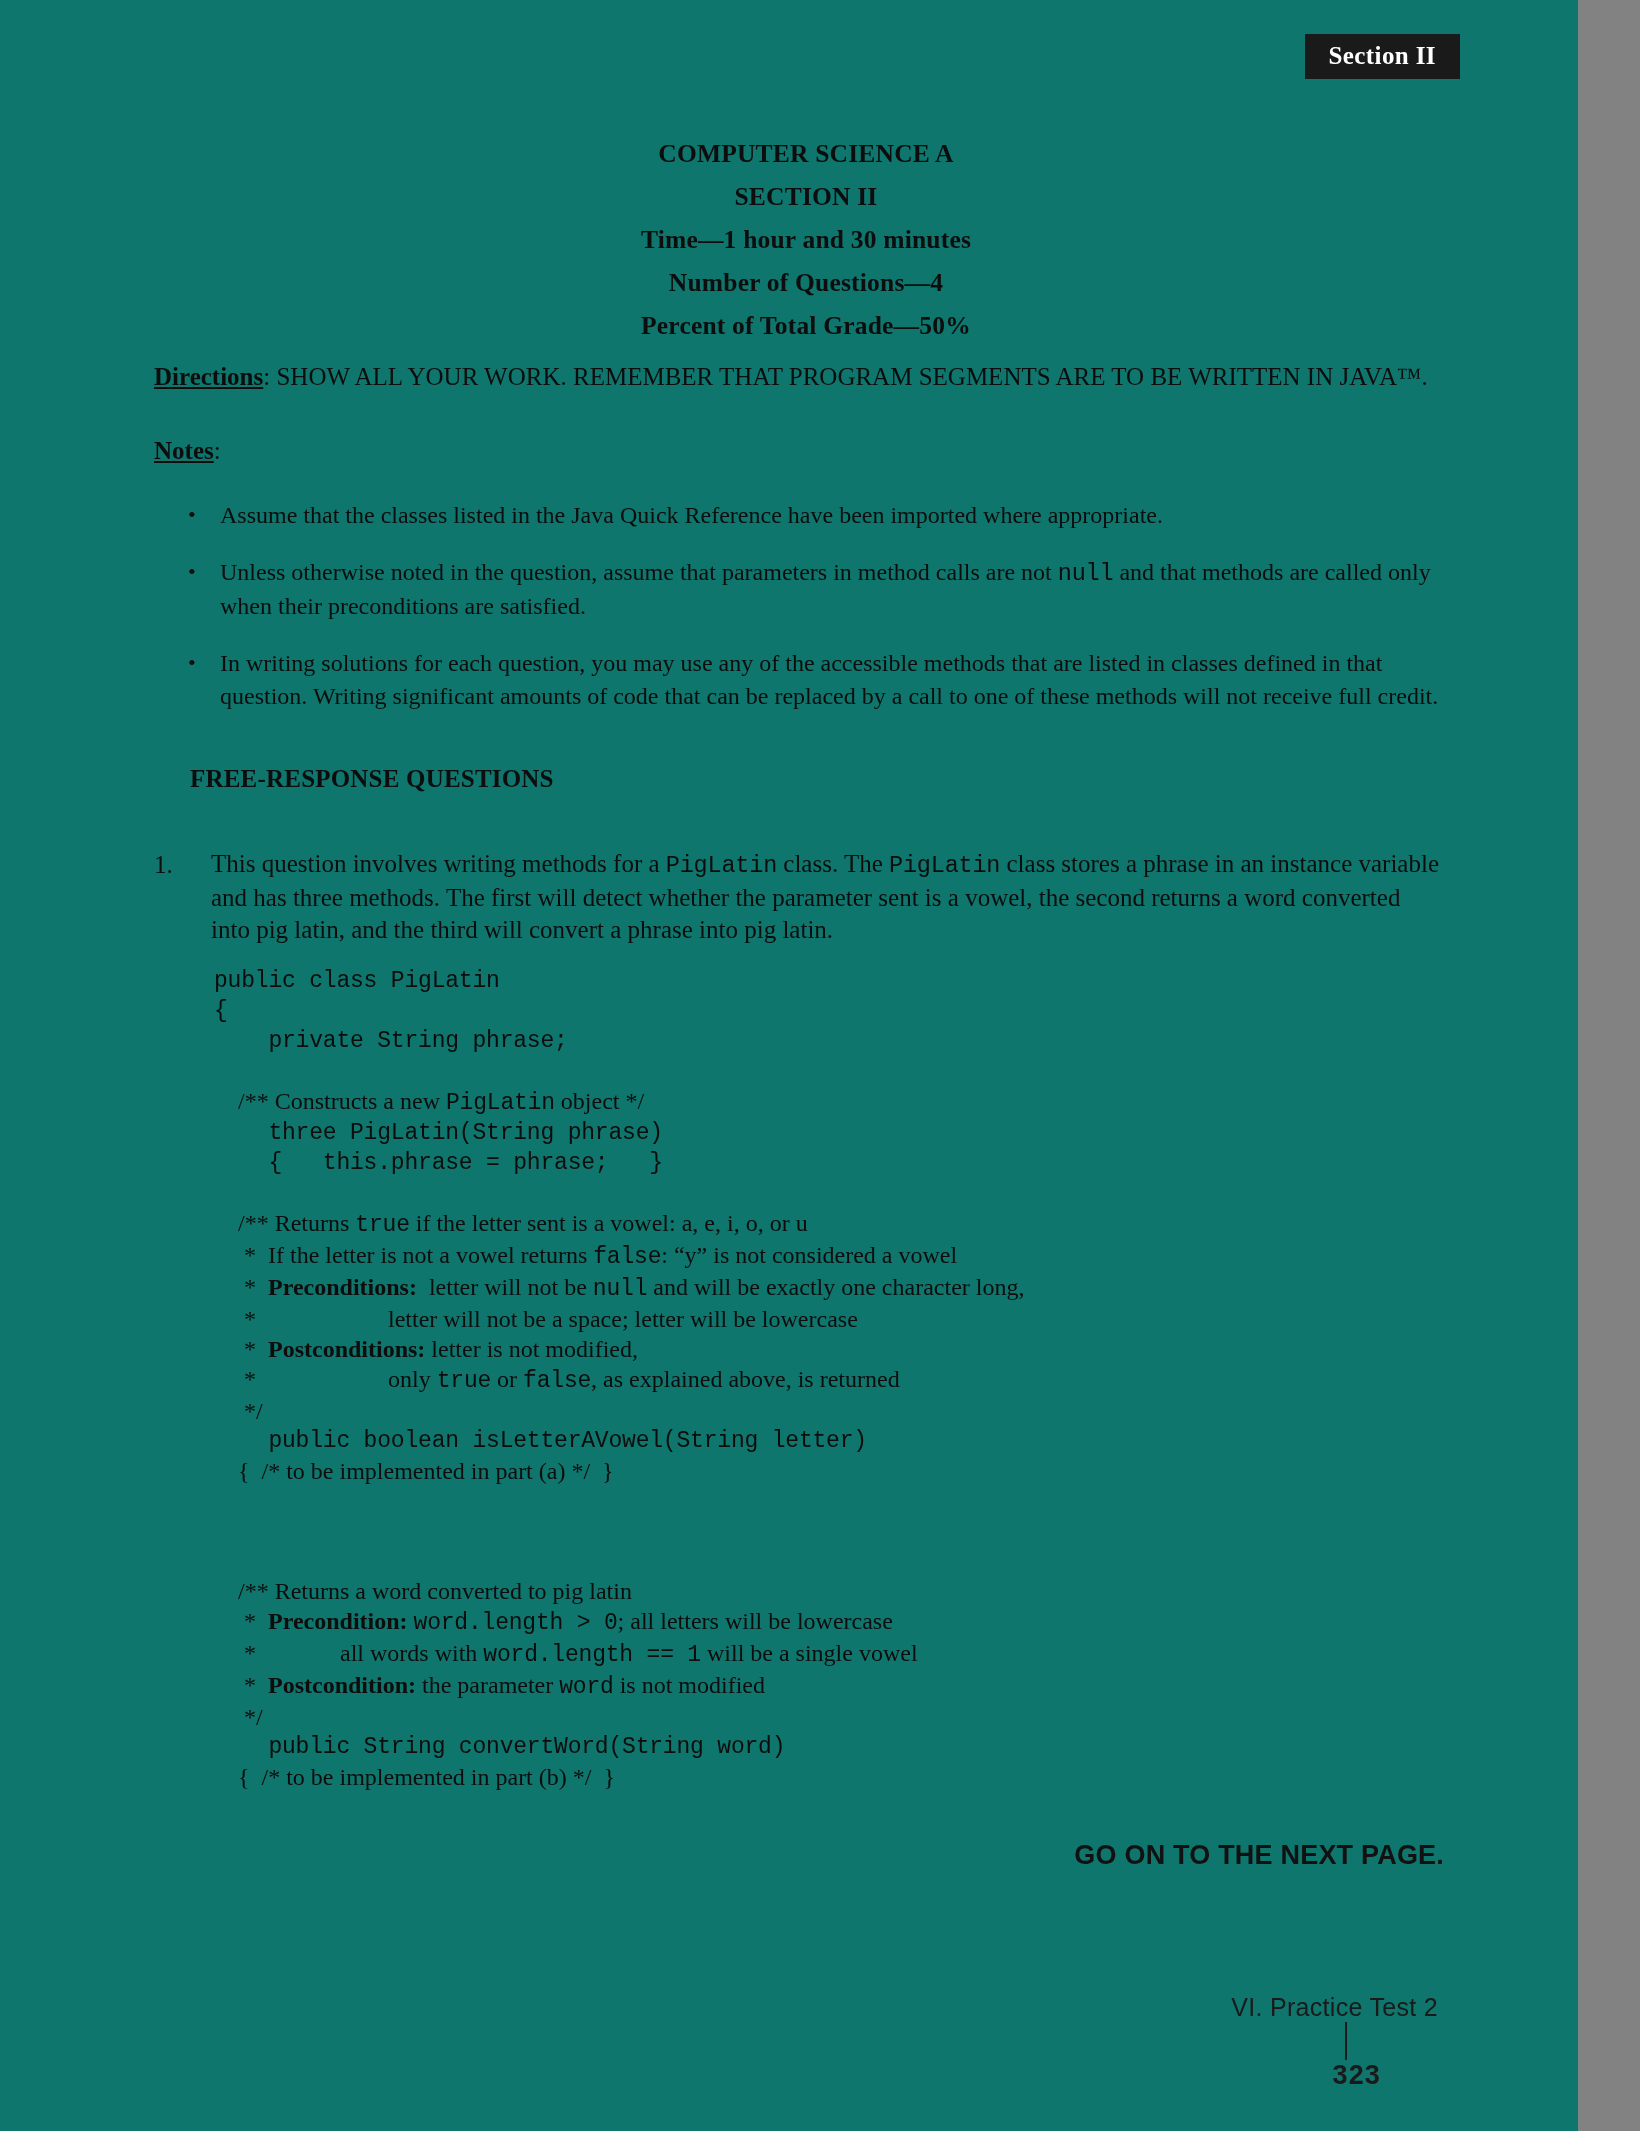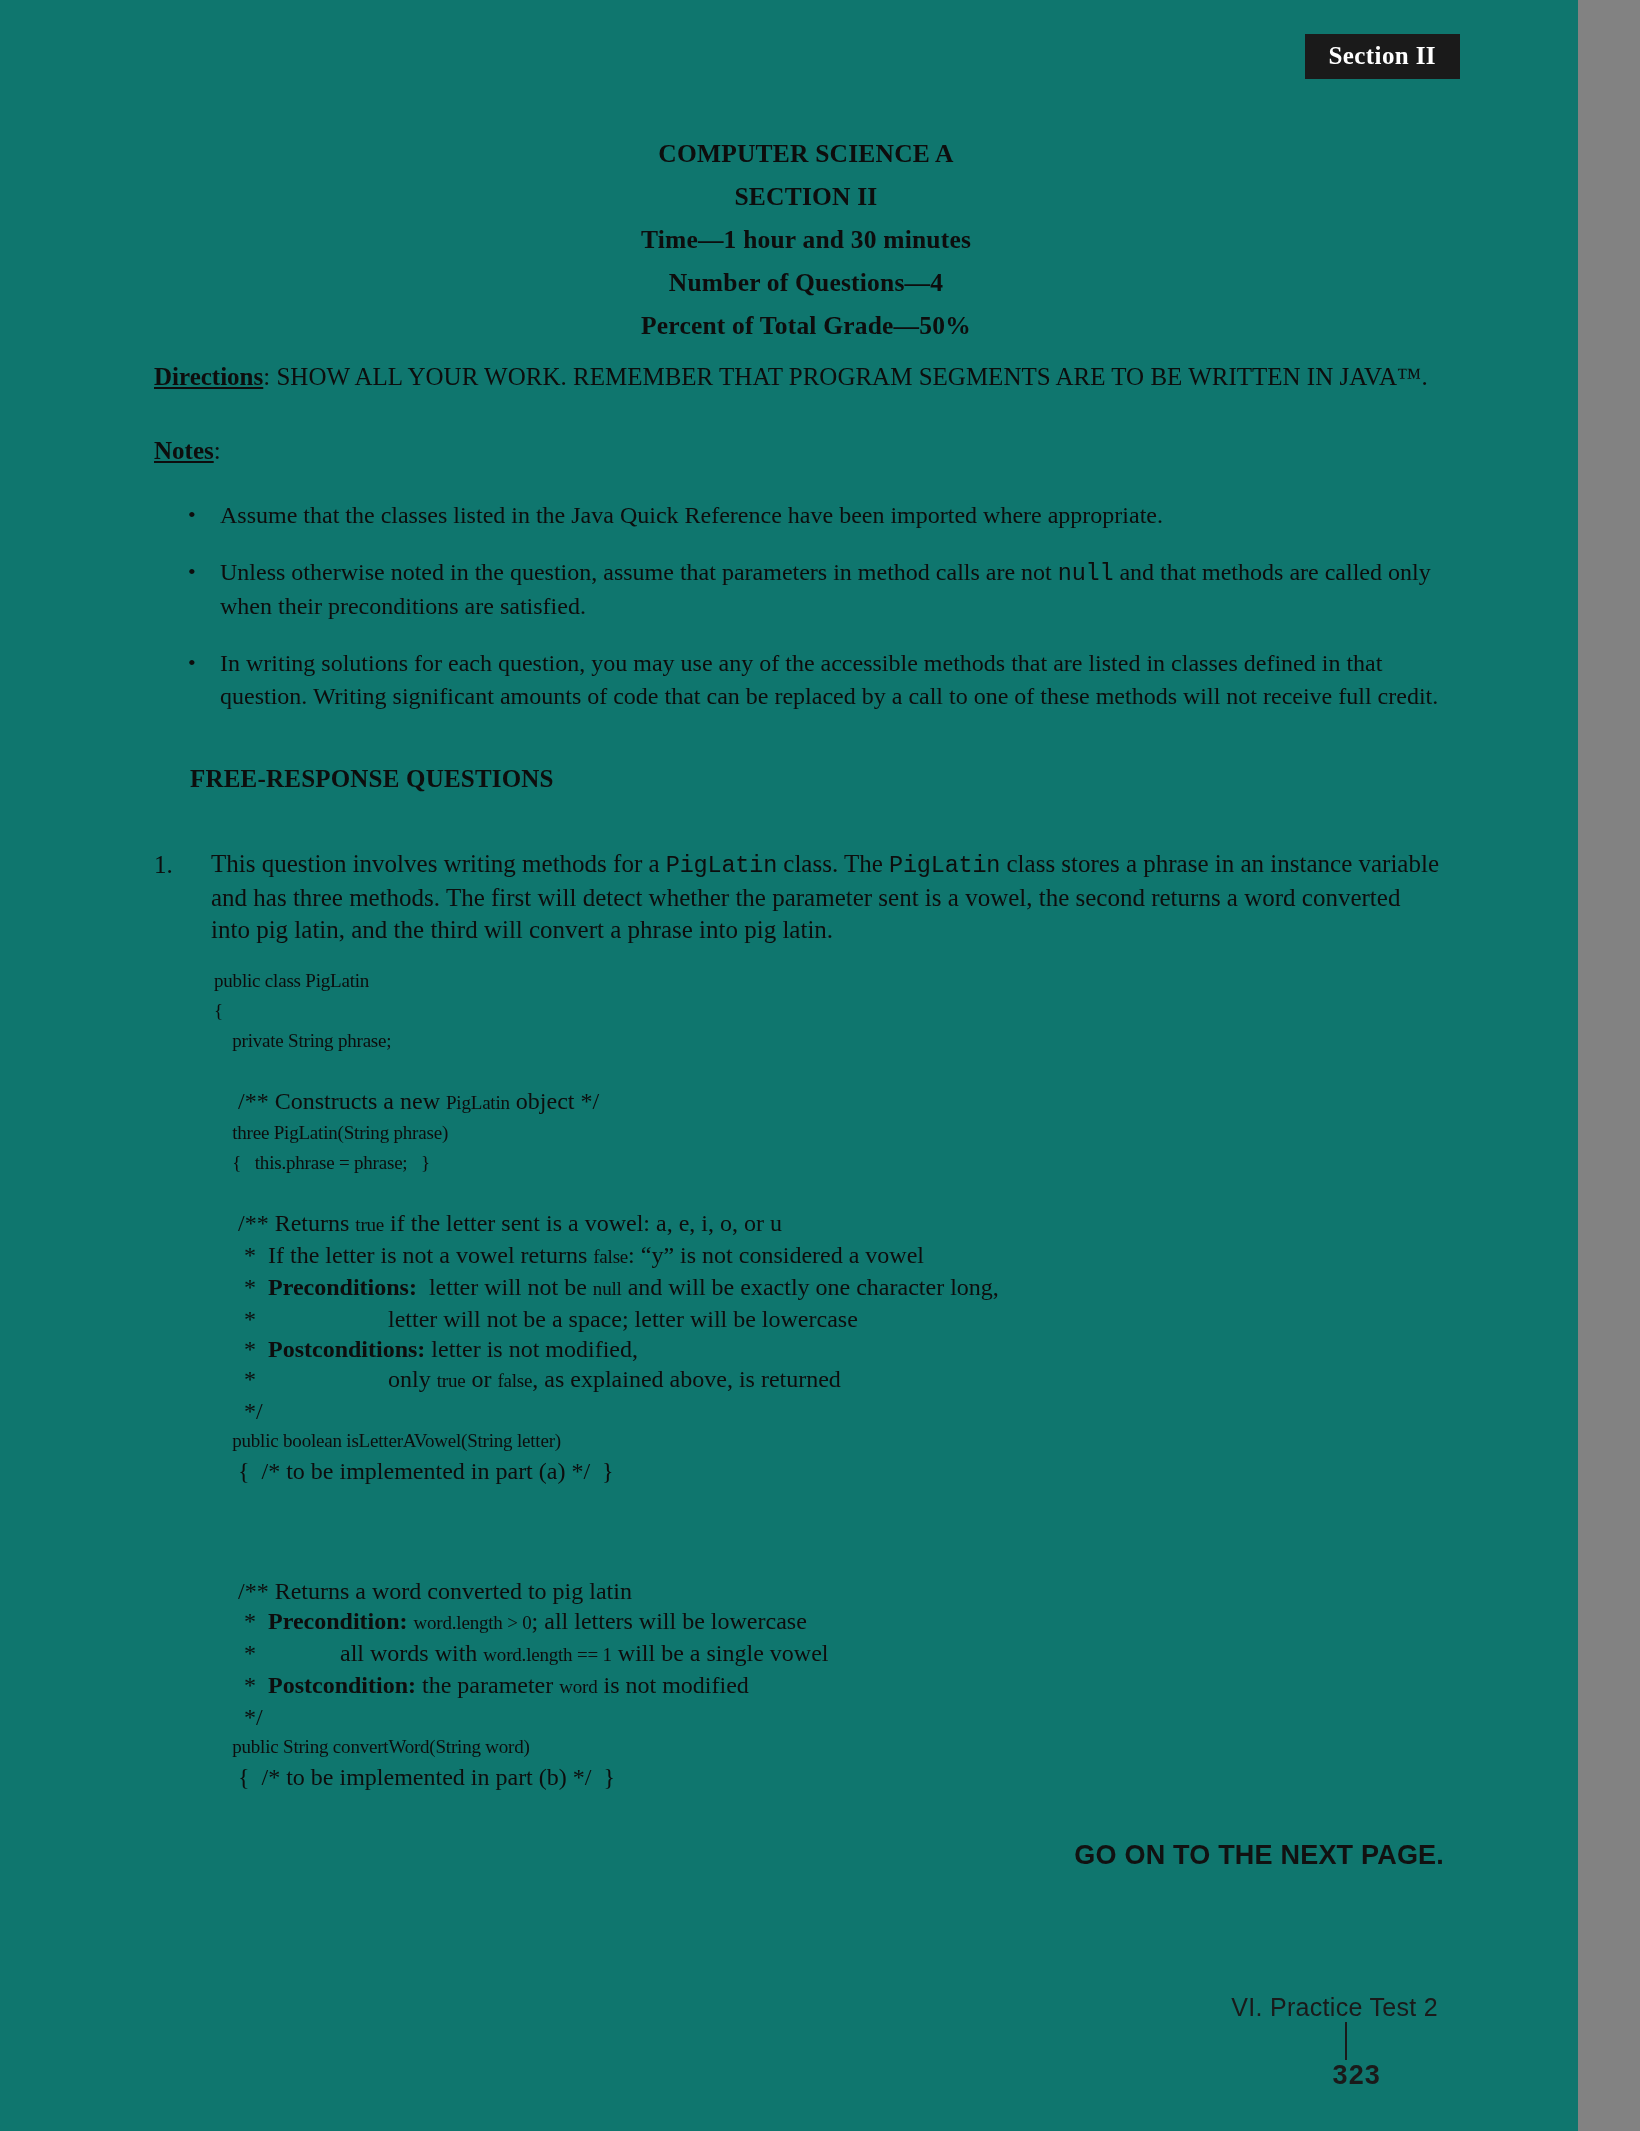--- a/index.html
+++ b/index.html
@@ -148,21 +148,21 @@
   }
   
   .cmt {
     font-family: "Liberation Serif", "DejaVu Serif", serif;
     font-size: 24px;
     line-height: 30px;
     white-space: pre;
     min-height: 30px;
   }
   .cmt b { font-weight: bold; }
-  .cmt code, .cline code { font-size: 19px; font-family: Liberation Serif, serif; }
+  .cmt code, .cline code { font-size: 23px; }
 
   
   .goon {
     position: absolute;
     right: 134px;
     top: 1840px;
     font-family: "Liberation Sans", "DejaVu Sans", sans-serif;
     font-weight: bold;
     font-size: 27px;
     letter-spacing: .2px;

